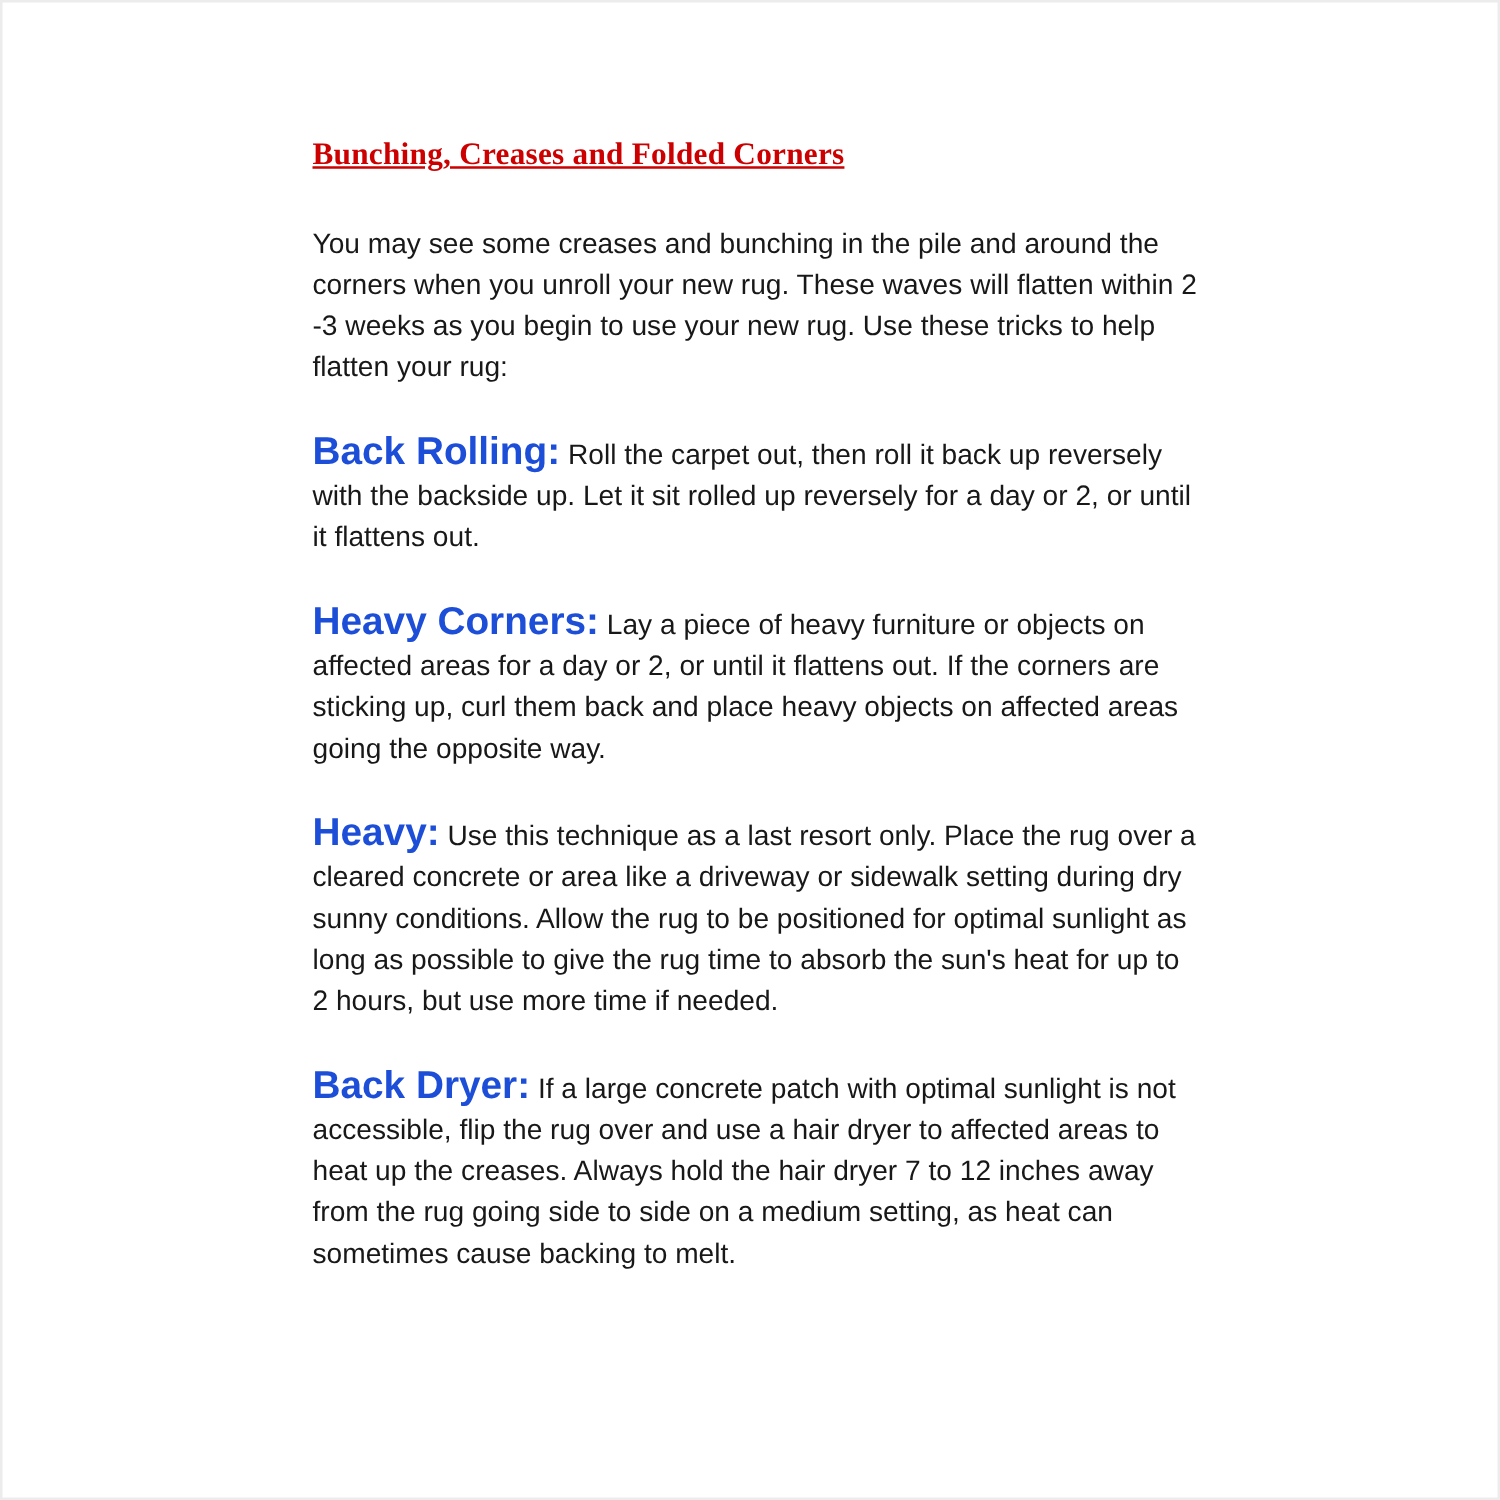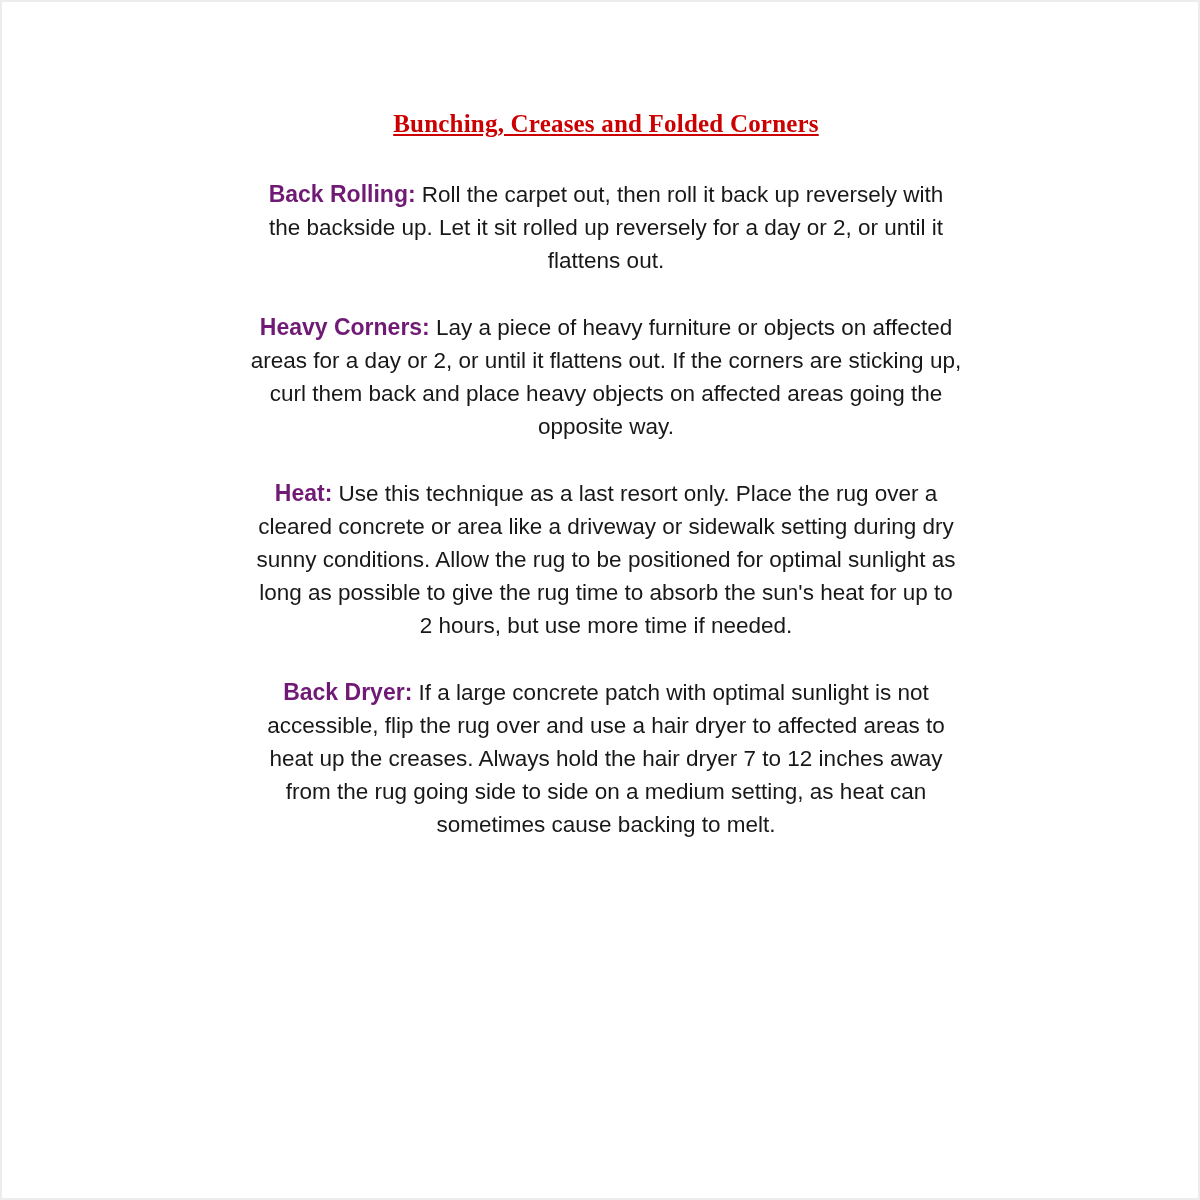--- a/index.html
+++ b/index.html
@@ -10,21 +10,20 @@
   .page {
     position: relative;
     width: 1200px;
     height: 1200px;
     background: #ffffff;
     box-sizing: border-box;
     border: 2px solid #ececec;
     overflow: hidden;
     font-family: "Liberation Sans", sans-serif;
     color: #181818;
-    text-align: center;
   }
   .content {
     position: absolute;
     top: 108px;
     left: 248px;
     width: 712px;
   }
   .doc-heading {
     font-family: "Liberation Serif", serif;
     font-weight: bold;
@@ -34,53 +33,54 @@
     margin: 0 0 40px 0;
     letter-spacing: 0.2px;
   }
   .para {
     font-size: 22.5px;
     line-height: 33px;
     margin: 0 0 34px 0;
   }
   .para strong {
     font-weight: bold;
-    font-size: 23px;
-    color: #701a75;
+    font-size: 31px;
+    color: #1d4ed8;
   }
   .section {
     margin-bottom: 34px;
   }
 </style>
 </head>
 <body>
 
 <div class="page">
   <div class="content">
 
     <h1 class="doc-heading">Bunching, Creases and Folded Corners</h1>
 
+    <p class="para">You may see some creases and bunching in the pile and around the corners when you unroll your new rug. These waves will flatten within 2 -3 weeks as you begin to use your new rug. Use these tricks to help flatten your rug:</p>
 
     <div class="section">
       <p class="para">
         <strong>Back Rolling:</strong>
         <span>Roll the carpet out, then roll it back up reversely with the backside up. Let it sit rolled up reversely for a day or 2, or until it flattens out.</span>
       </p>
     </div>
 
     <div class="section">
       <p class="para">
         <strong>Heavy Corners:</strong>
         <span>Lay a piece of heavy furniture or objects on affected areas for a day or 2, or until it flattens out. If the corners are sticking up, curl them back and place heavy objects on affected areas going the opposite way.</span>
       </p>
     </div>
 
     <div class="section">
       <p class="para">
-        <strong>Heat:</strong>
+        <strong>Heavy:</strong>
         <span>Use this technique as a last resort only. Place the rug over a cleared concrete or area like a driveway or sidewalk setting during dry sunny conditions. Allow the rug to be positioned for optimal sunlight as long as possible to give the rug time to absorb the sun's heat for up to 2 hours, but use more time if needed.</span>
       </p>
     </div>
 
     <div class="section">
       <p class="para">
         <strong>Back Dryer:</strong>
         <span>If a large concrete patch with optimal sunlight is not accessible, flip the rug over and use a hair dryer to affected areas to heat up the creases. Always hold the hair dryer 7 to 12 inches away from the rug going side to side on a medium setting, as heat can sometimes cause backing to melt.</span>
       </p>
     </div>

